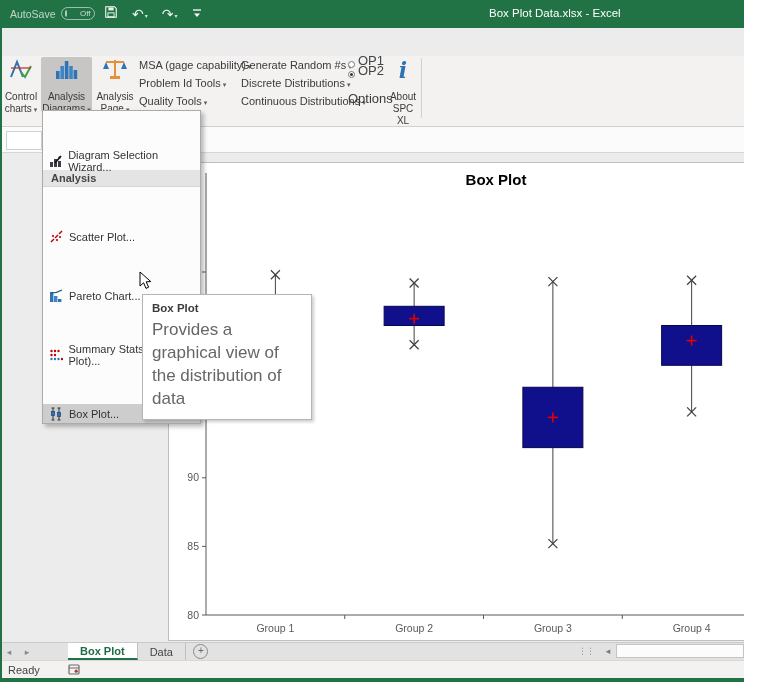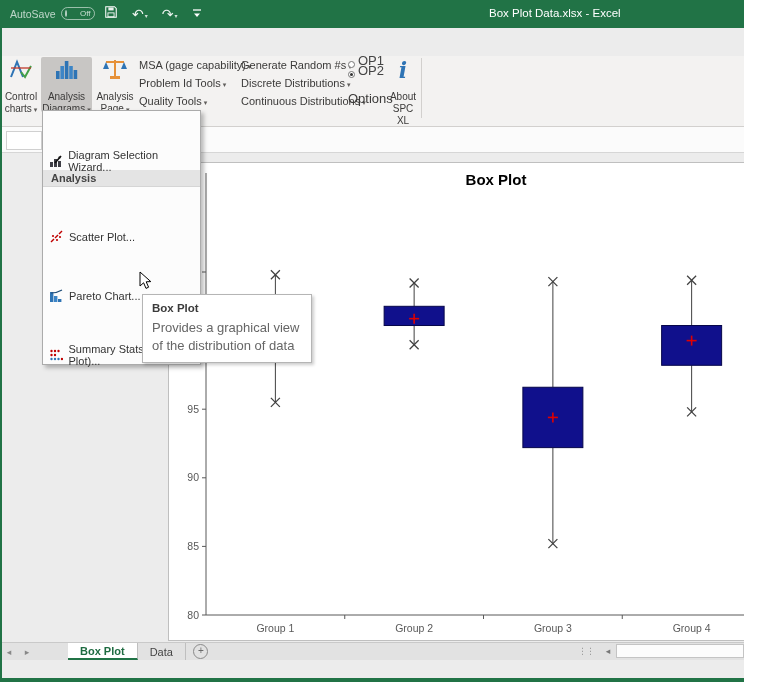--- a/index.html
+++ b/index.html
@@ -58,21 +58,21 @@
   .mhead{height:16px;line-height:16px;background:#e4e4e4;border-bottom:1px solid #d5d5d5;
          font-size:11px;font-weight:bold;color:#444;padding-left:8px;}
   .mitem{height:19px;display:flex;align-items:center;font-size:11px;color:#333;cursor:default;margin-top:40px;}
   .mitem .mic{width:26px;display:flex;justify-content:center;align-items:center;}
   .mitem.hl{background:#cdcdcd;}
 
   
   #tooltip{left:142px;top:294px;width:170px;z-index:30;background:#fff;border:1px solid #b5b5b5;
            box-shadow:2px 2px 3px rgba(0,0,0,.2);box-sizing:border-box;padding:7px 9px 8px 9px;}
   #tooltip .tt-title{font-size:11.5px;font-weight:bold;color:#3b3b3b;margin-bottom:5px;}
-  #tooltip .tt-body{font-size:13px;color:#666;line-height:1.35;width:152px;}
+  #tooltip .tt-body{font-size:17px;color:#666;line-height:1.35;width:152px;}
 
   #cursor{left:139px;top:271px;z-index:40;}
 
   
   #tabsrow{left:0;top:642px;width:768px;height:18px;background:#e2e2e2;border-top:1px solid #c9c9c9;
            box-sizing:border-box;display:flex;align-items:stretch;font-size:11px;color:#444;}
   .navarr{width:18px;display:flex;align-items:center;justify-content:center;color:#888;font-size:9px;}
   .stab{padding:0 12px;display:flex;align-items:center;border-right:1px solid #bfbfbf;white-space:nowrap;}
   .stab.active{background:#fff;color:#1e6b41;font-weight:bold;border-bottom:2px solid #217346;box-sizing:border-box;}
   #addsheet{width:30px;display:flex;align-items:center;justify-content:center;}
@@ -351,20 +351,37 @@
             <g fill="#2e74b5">
               <circle cx="2.5" cy="11" r="1.2"></circle>
               <circle cx="6" cy="11" r="1.2"></circle>
               <circle cx="9.5" cy="11" r="1.2"></circle>
               <circle cx="13" cy="11" r="1.2" fill="#c00000"></circle>
             </g>
           </svg>
         </span>
         <span>Summary Stats (Dot Plot)...</span>
       </div>
+      <div class="mitem hl">
+        <span class="mic">
+          <svg width="14" height="14" viewBox="0 0 14 14">
+            <g stroke="#333" stroke-width="1">
+              <line x1="4" y1="1" x2="4" y2="13"></line>
+              <line x1="10" y1="1" x2="10" y2="13"></line>
+              <line x1="2.5" y1="1" x2="5.5" y2="1"></line>
+              <line x1="2.5" y1="13" x2="5.5" y2="13"></line>
+              <line x1="8.5" y1="1" x2="11.5" y2="1"></line>
+              <line x1="8.5" y1="13" x2="11.5" y2="13"></line>
+            </g>
+            <rect x="2.5" y="4.5" width="3" height="4" fill="#2e74b5" stroke="#1f4e79" stroke-width="0.8"></rect>
+            <rect x="8.5" y="5.5" width="3" height="4" fill="#2e74b5" stroke="#1f4e79" stroke-width="0.8"></rect>
+          </svg>
+        </span>
+        <span>Box Plot...</span>
+      </div>
     </div>
 
   <div id="tooltip" class="abs">
     <div class="tt-title">Box Plot</div>
     <div class="tt-body">Provides a graphical view of the distribution of data</div>
   </div>
 
   <div id="cursor" class="abs">
     <svg width="17" height="19" viewBox="0 0 17 19">
         <path d="M1 1 L1 15 L4.6 11.8 L7 17.4 L9.6 16.2 L7.2 10.8 L11.8 10.6 Z" fill="#fff" stroke="#000" stroke-width="1"></path>
@@ -382,15 +399,25 @@
     <span id="addsheet">
         <span class="circ">+</span>
       </span>
   </div>
   <div id="hscroll">
     <span id="dots">⋮⋮</span>
     <span id="scrl">◂</span>
     <span id="thumb"></span>
   </div>
 
+  <div id="statusbar" class="abs">
+    <span class="rd">Ready</span>
+    <span id="macroicon">
+      <svg width="12" height="11" viewBox="0 0 12 11">
+          <rect x="1" y="1" width="10" height="9" rx="1" fill="none" stroke="#6a6a6a" stroke-width="1.2"></rect>
+          <line x1="1" y1="4" x2="11" y2="4" stroke="#6a6a6a" stroke-width="1"></line>
+          <circle cx="8.2" cy="7.2" r="1.6" fill="#b33"></circle>
+        </svg>
+    </span>
+  </div>
   <div id="greenbar" class="abs"></div>
 
 </div>
 
 </body></html>

